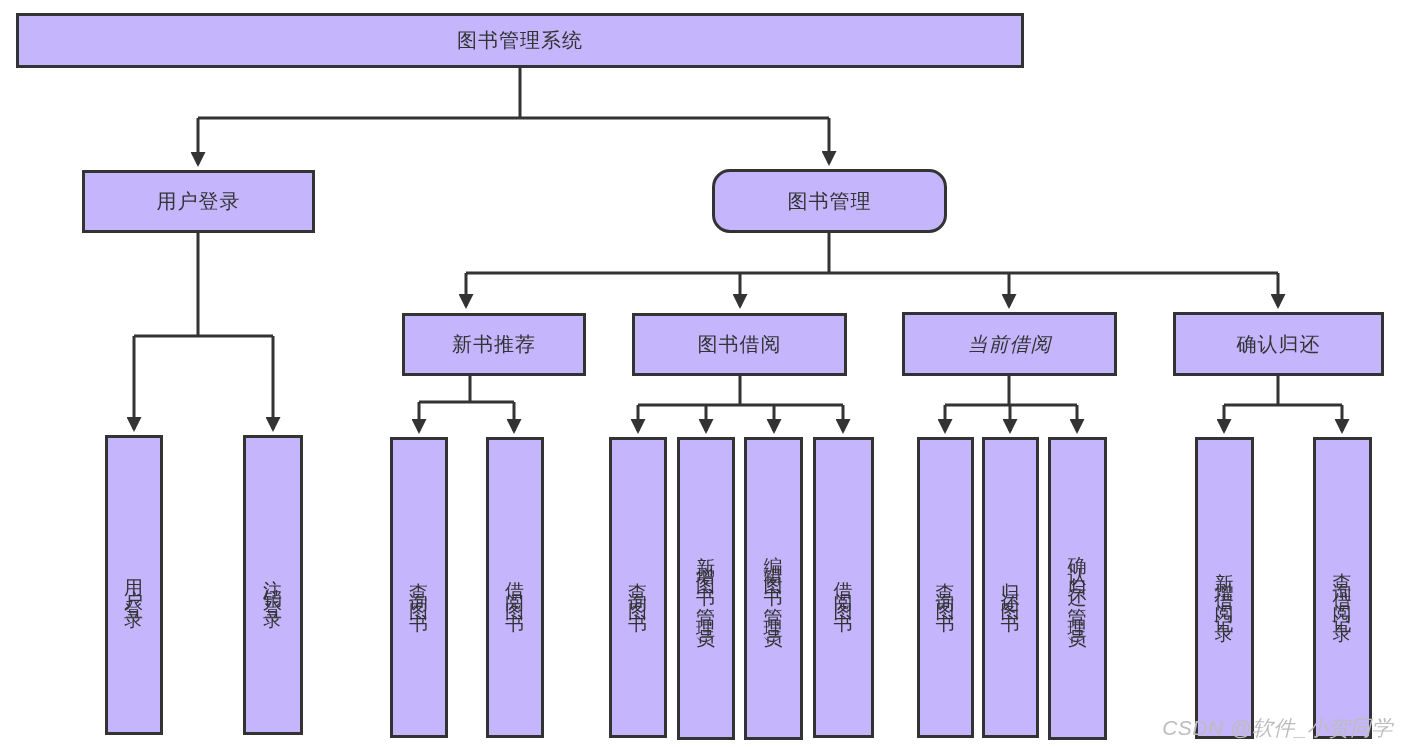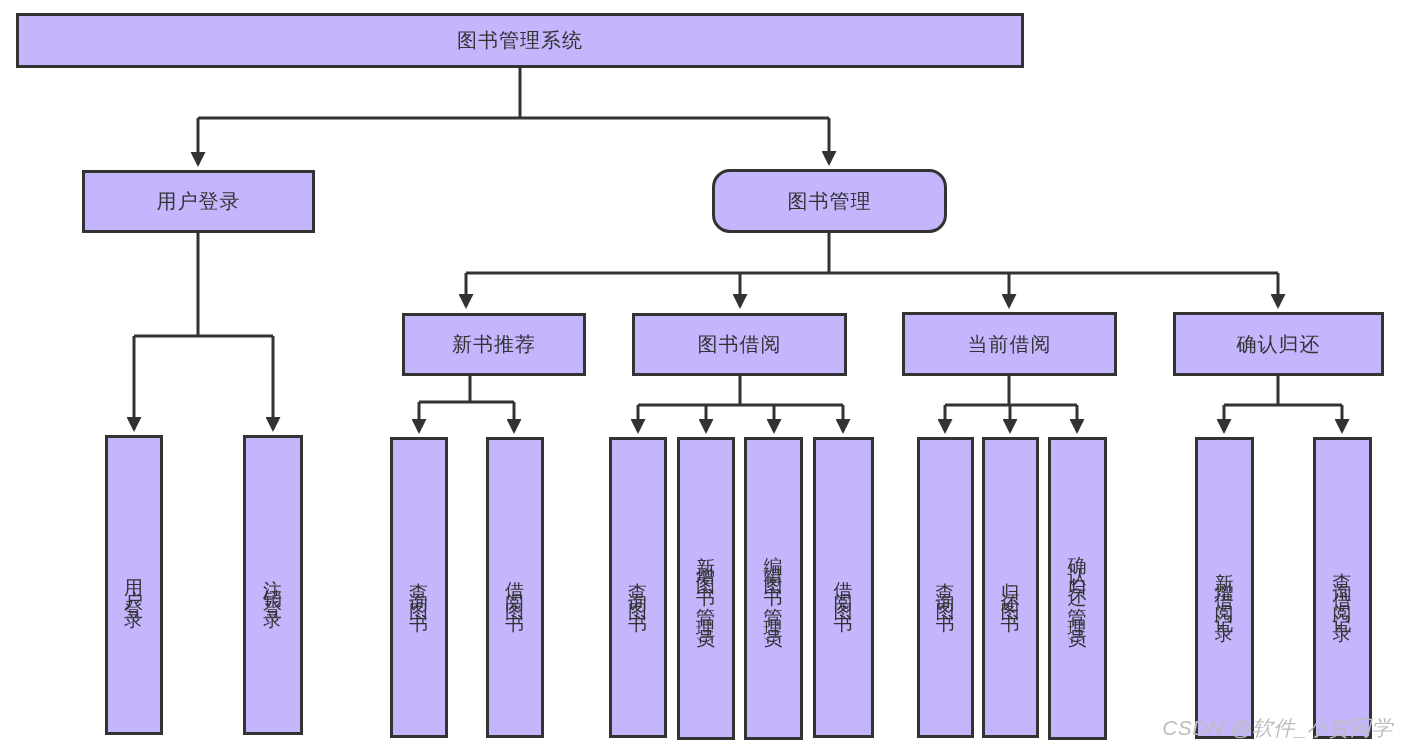--- a/index.html
+++ b/index.html
@@ -30,21 +30,21 @@
     letter-spacing:0.55em;
     line-height:1;
     white-space:nowrap;
   }
   
   .p-root   {left:16px;  top:13px;  width:1008px;height:55px;}
   .p-login  {left:82px;  top:170px; width:233px; height:63px;}
   .p-mgmt   {left:712px; top:169px; width:235px; height:64px;border-radius:18px;}
   .p-rec    {left:362px; top:313px; width:184px; height:63px;margin-left:40px;}
   .p-borrow {left:632px; top:313px; width:215px; height:63px;}
-  .p-current{left:902px; top:312px; width:215px; height:64px;}
+  .p-current{left:902px; top:312px; width:215px; height:64px;font-style:italic;}
   .p-records{left:1173px;top:312px; width:211px; height:64px;}
   .p-l1 {left:105px; top:435px;width:58px;height:300px;}
   .p-l2 {left:243px; top:435px;width:60px;height:300px;}
   .p-l3 {left:390px; top:437px;width:58px;height:301px;}
   .p-l4 {left:486px; top:437px;width:58px;height:301px;}
   .p-l5 {left:609px; top:437px;width:58px;height:301px;}
   .p-l6 {left:677px; top:437px;width:58px;height:303px;}
   .p-l7 {left:744px; top:437px;width:59px;height:303px;}
   .p-l8 {left:813px; top:437px;width:61px;height:301px;}
   .p-l9 {left:917px; top:437px;width:57px;height:301px;}

